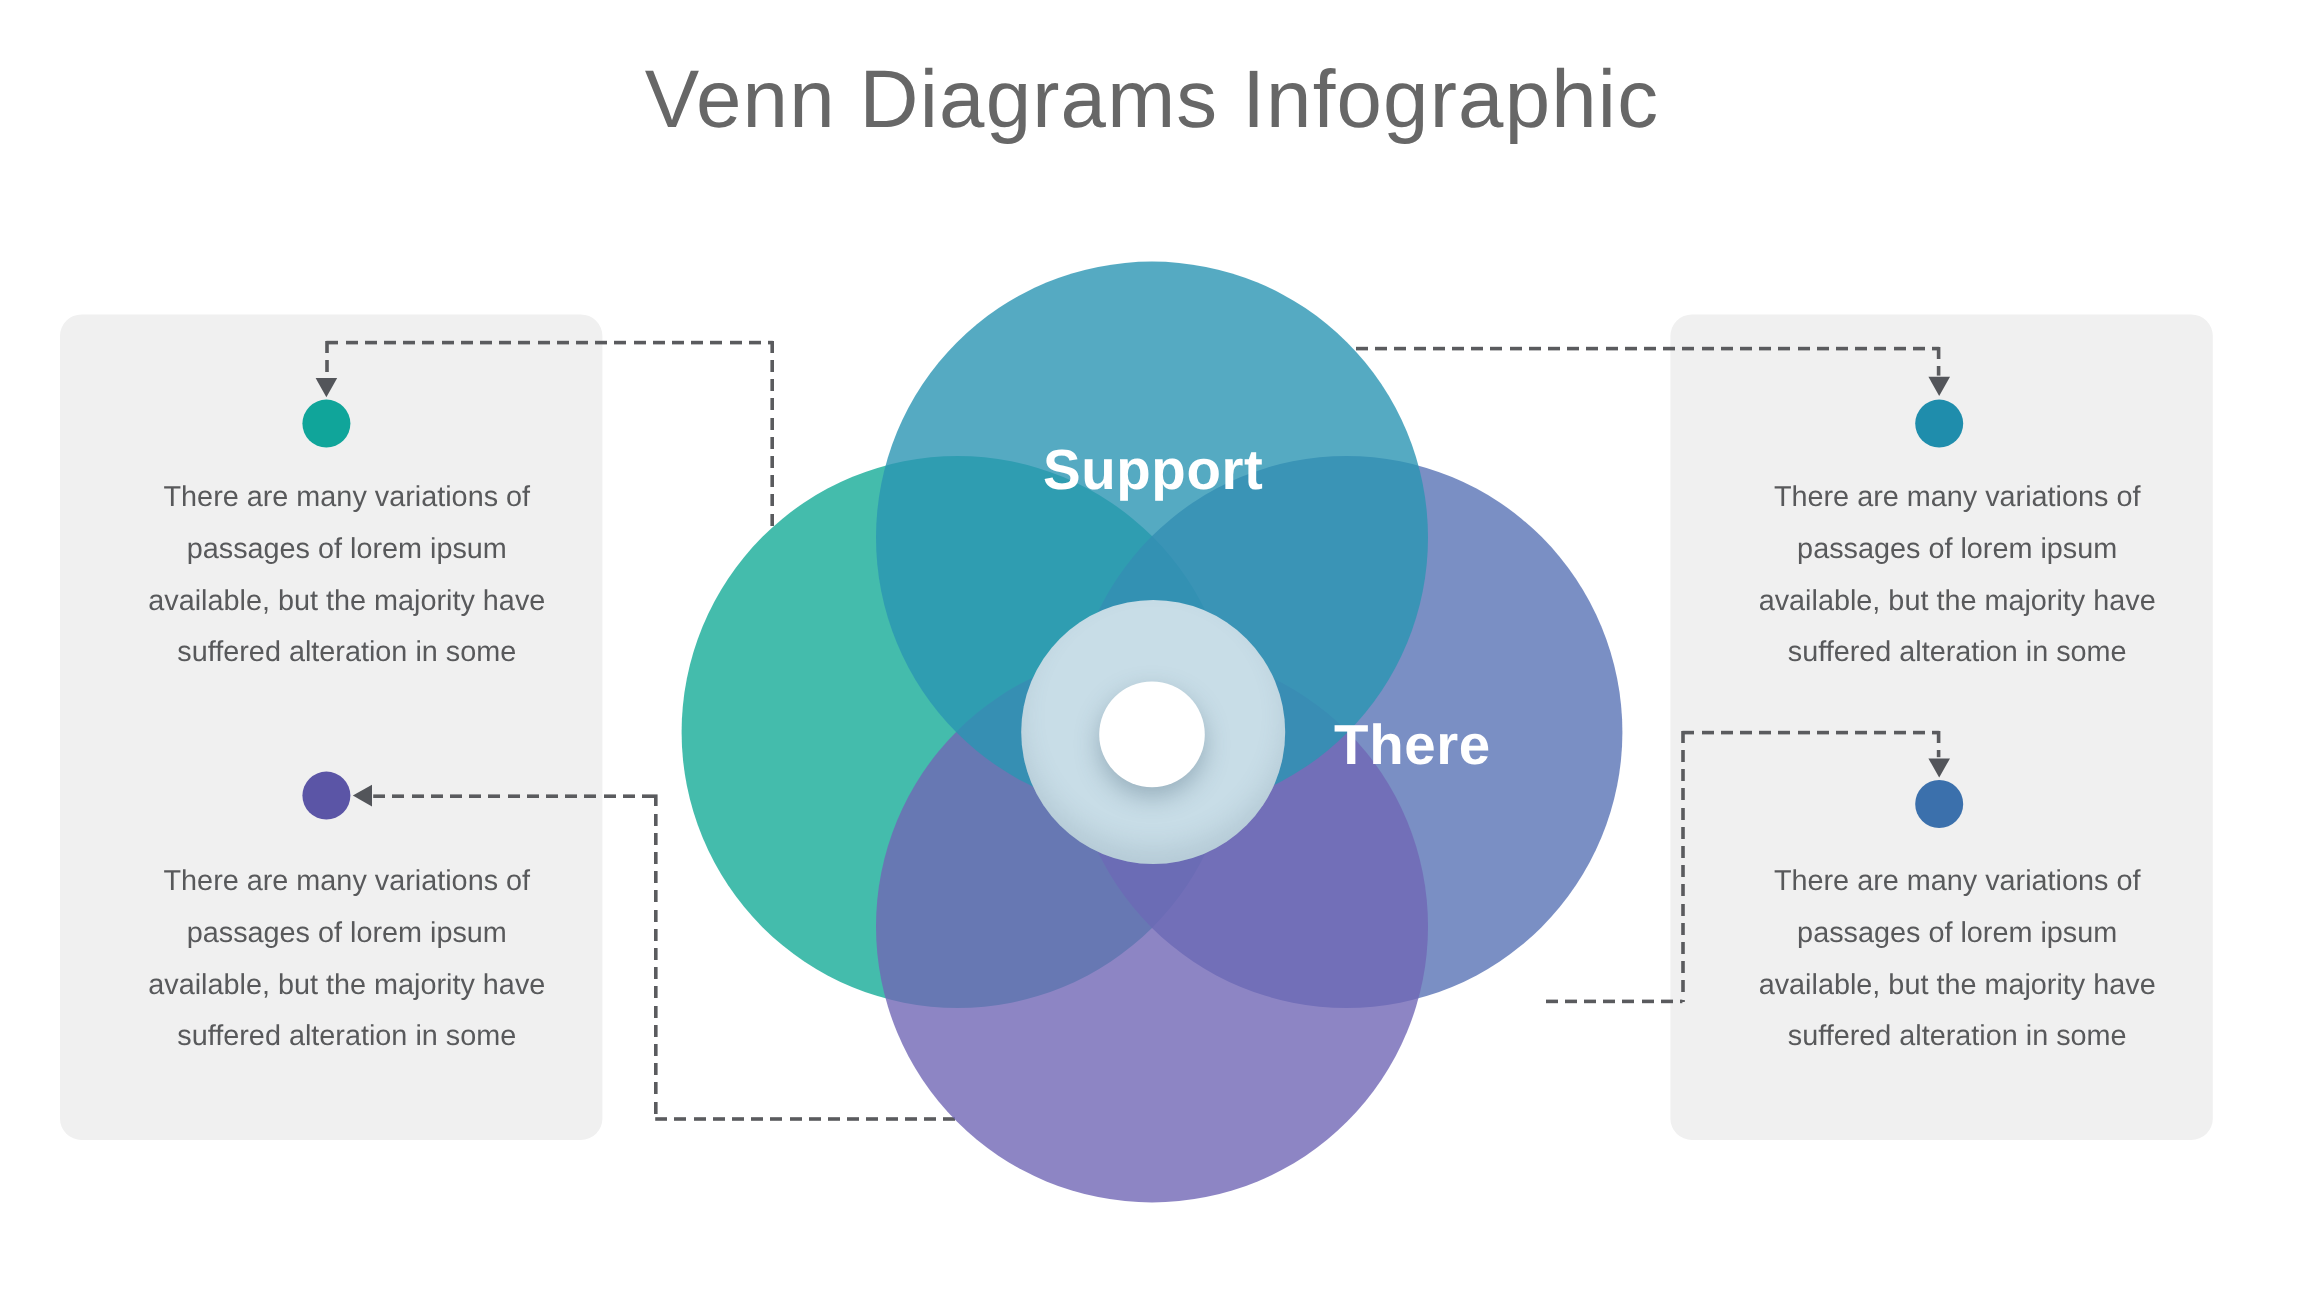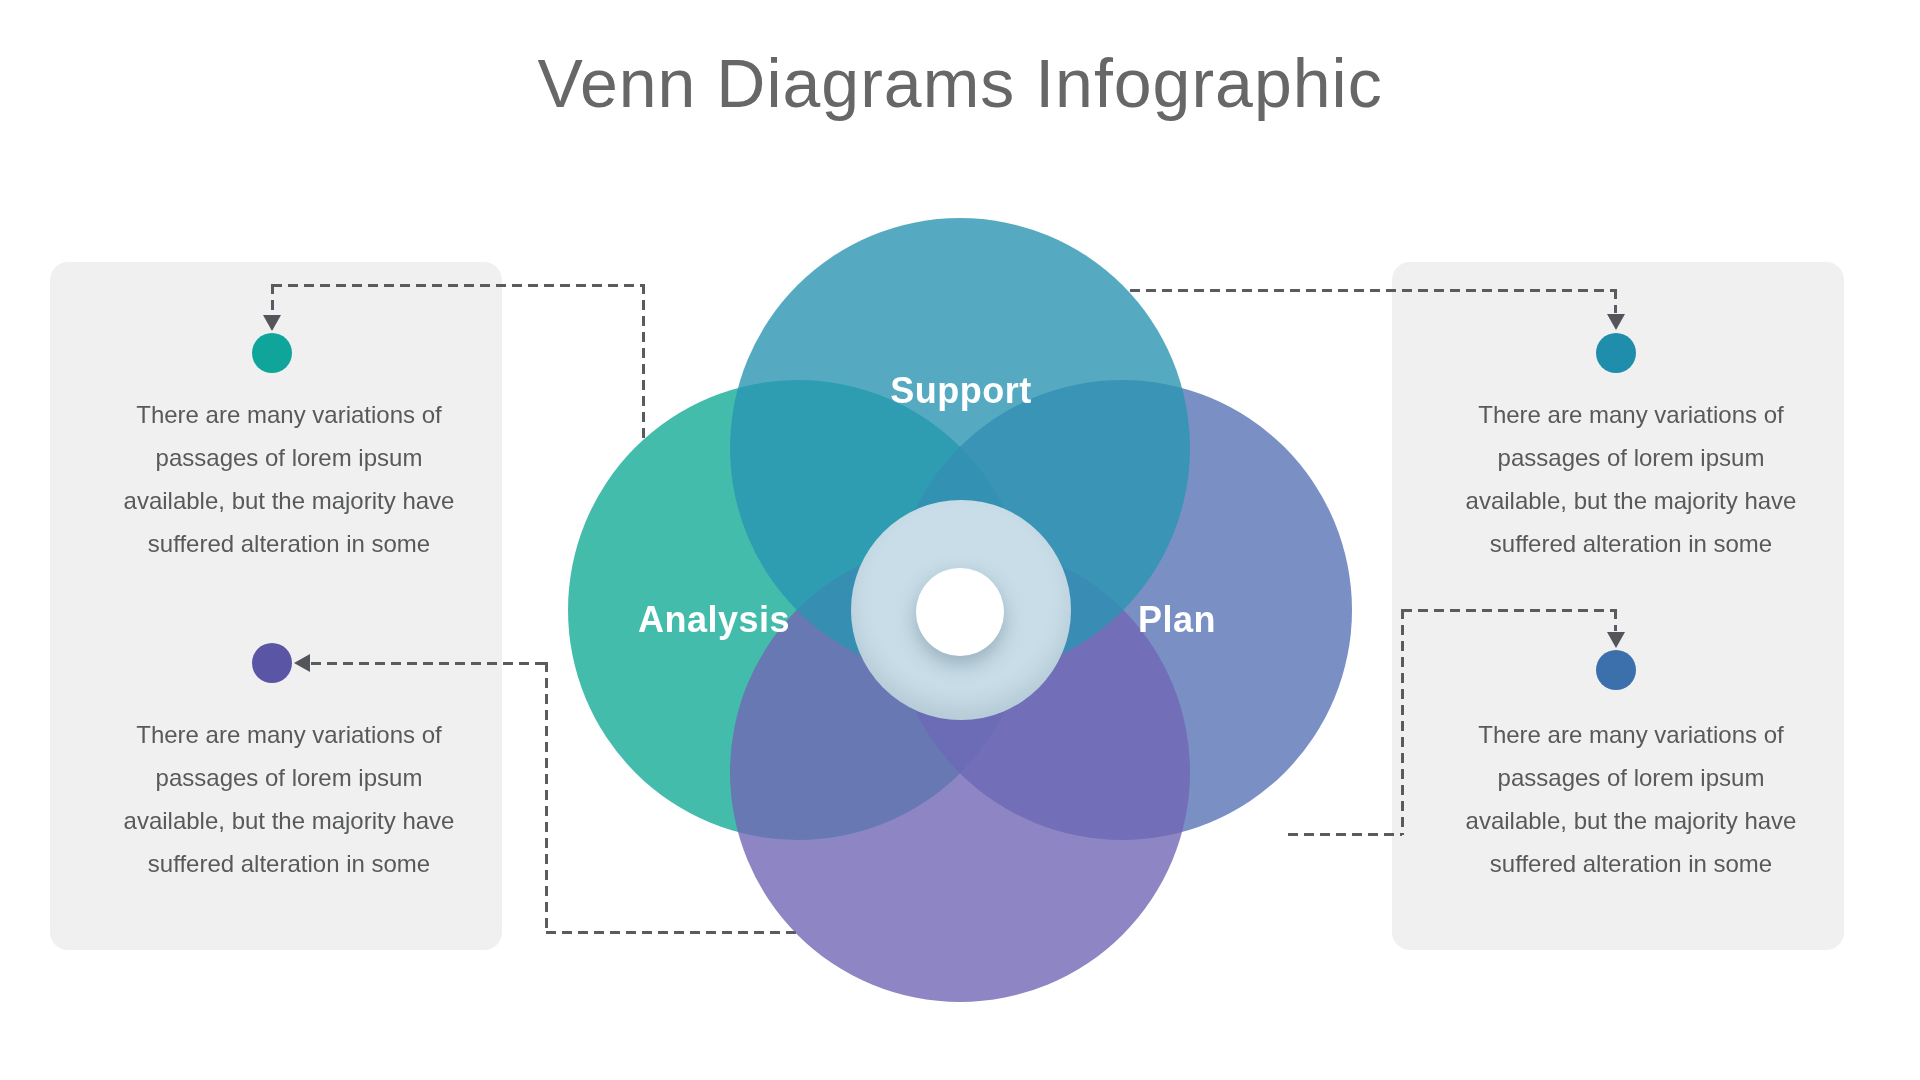--- a/index.html
+++ b/index.html
@@ -29,21 +29,21 @@
   .ring{
     position:absolute;left:851px;top:500px;width:220px;height:220px;border-radius:50%;
     background:#C8DDE7;z-index:6;box-shadow:inset 0 -14px 20px rgba(90,110,130,0.16);
   }
   .hub{
     position:absolute;left:916px;top:568px;width:88px;height:88px;border-radius:50%;
     background:#ffffff;z-index:7;box-shadow:0 8px 20px rgba(60,90,110,0.35);
   }
   .vlabel{
     position:absolute;transform:translate(-50%,-50%);z-index:8;
-    color:#ffffff;font-weight:bold;font-size:36px;white-space:nowrap;letter-spacing:0.5px;
+    color:#ffffff;font-weight:bold;font-size:47px;white-space:nowrap;letter-spacing:0.5px;
   }
   .l-support{left:961px;top:391px;}
   .l-analysis{left:714px;top:620px;}
   .l-plan{left:1177px;top:620px;}
   .l-project{left:958px;top:825px;}
   .dot{position:absolute;width:40px;height:40px;border-radius:50%;z-index:9;}
   .dot-tl{left:252px;top:333px;}
   .dot-bl{left:252px;top:643px;}
   .dot-tr{left:1596px;top:333px;}
   .dot-br{left:1596px;top:650px;}
@@ -123,22 +123,21 @@
 
   <div class="circle c-analysis" style="background-color: rgba(21, 171, 151, 0.8);"></div>
   <div class="circle c-plan" style="background-color: rgba(89, 115, 181, 0.8);"></div>
   <div class="circle c-project" style="background-color: rgba(113, 103, 181, 0.8);"></div>
   <div class="circle c-support" style="background-color: rgba(43, 149, 179, 0.8);"></div>
 
   <div class="ring" style="background-color: rgb(200, 221, 231);"></div>
   <div class="hub" style="background-color: rgb(255, 255, 255);"></div>
 
   <div class="vlabel l-support">Support</div>
-  <div class="vlabel l-analysis">Analysis</div>
-  <div class="vlabel l-plan">Plan</div>
+  <div class="vlabel l-plan">There</div>
 
   <div class="dot dot-tl" style="background-color: rgb(16, 165, 154);"></div>
   <div class="dot dot-bl" style="background-color: rgb(91, 85, 166);"></div>
   <div class="dot dot-tr" style="background-color: rgb(31, 141, 172);"></div>
   <div class="dot dot-br" style="background-color: rgb(59, 112, 172);"></div>
 
   <div class="note note-tl">There are many variations of
 passages of lorem ipsum
 available, but the majority have
 suffered alteration in some</div>

